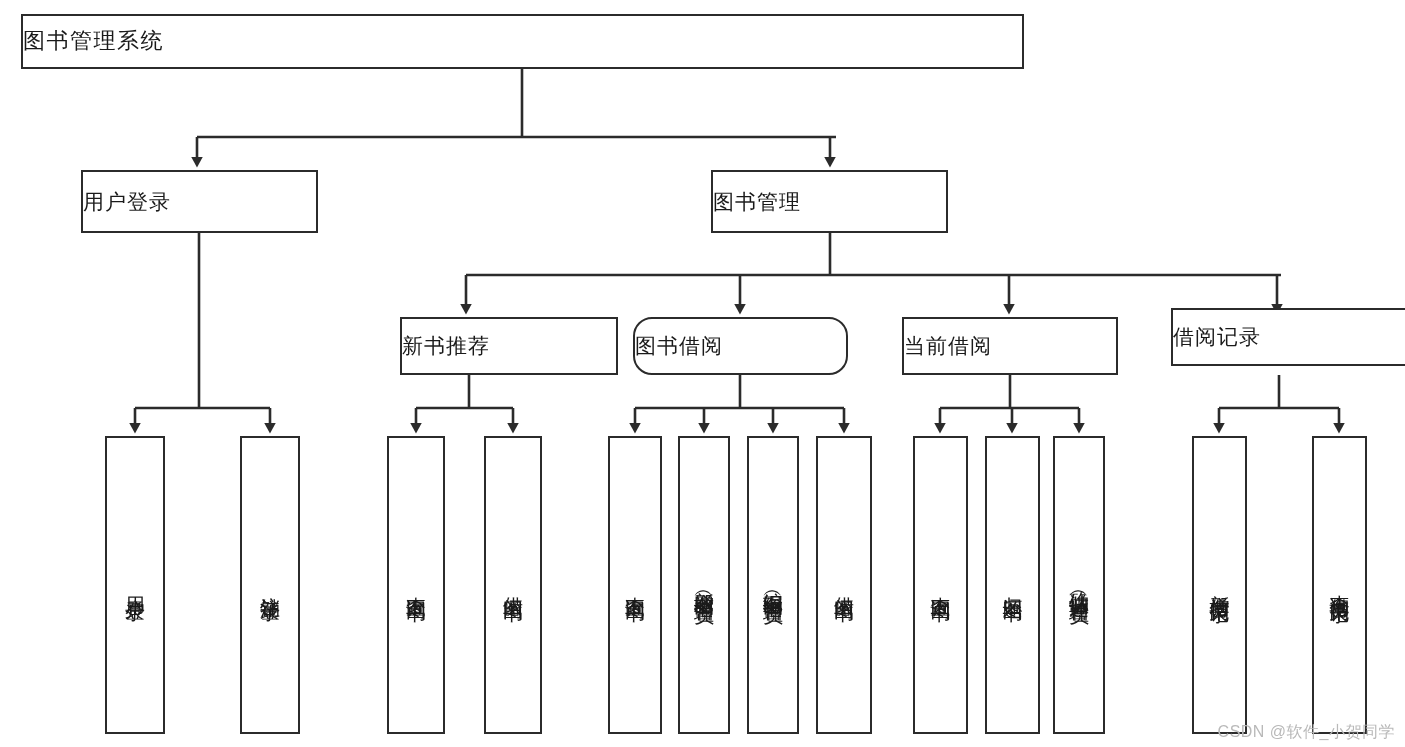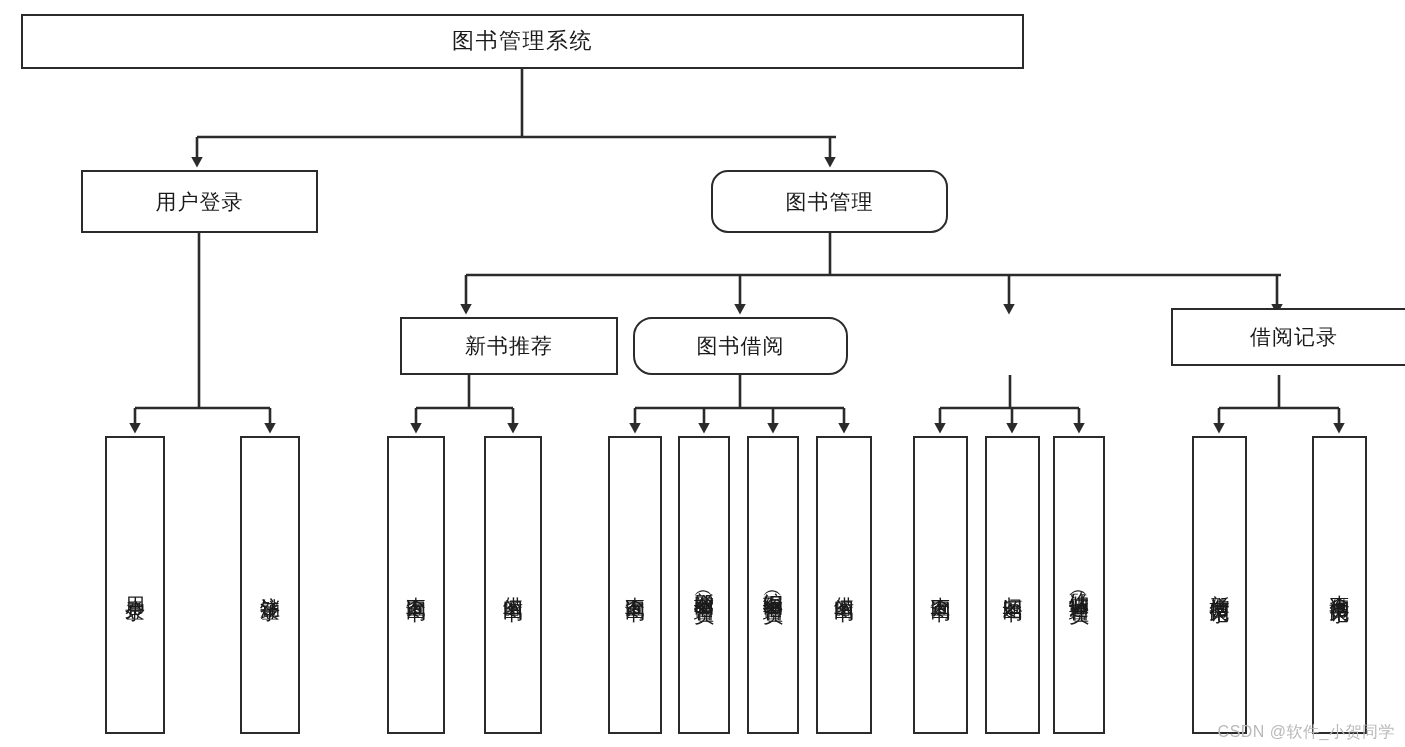--- a/index.html
+++ b/index.html
@@ -25,21 +25,21 @@
     height: 747px;
     pointer-events: none;
   }
   .node {
     position: absolute;
     box-sizing: border-box;
     border: 2.5px solid #2b2b2b;
     background: #ffffff;
     display: flex;
     align-items: center;
-    justify-content: center;
+    justify-content: flex-start;
     color: #1a1a1a;
   }
   .node.horiz {
     font-size: 21px;
     letter-spacing: 1px;
     line-height: 1.2;
   }
   .node.root {
     font-size: 22px;
     letter-spacing: 1.5px;
@@ -126,29 +126,32 @@
     </g>
   </svg>
 
   <div class="node root horiz" style="left: 21px; top: 14px; width: 1003px; height: 55px;">
     <span>图书管理系统</span>
   </div>
 
   <div class="node horiz" style="left: 81px; top: 170px; width: 237px; height: 63px;">
     <span>用户登录</span>
   </div>
-  <div class="node horiz" style="left: 711px; top: 170px; width: 237px; height: 63px; border-radius: 17px;">
+  <div class="node horiz" style="left: 711px; top: 170px; width: 237px; height: 63px;">
     <span>图书管理</span>
   </div>
 
   <div class="node horiz" style="left: 360px; top: 317px; width: 218px; height: 58px; margin-left: 40px;">
     <span>新书推荐</span>
   </div>
   <div class="node horiz" style="left: 633px; top: 317px; width: 215px; height: 58px; border-radius: 19px;">
     <span>图书借阅</span>
+  </div>
+  <div class="node horiz" style="left: 902px; top: 317px; width: 216px; height: 58px;">
+    <span>当前借阅</span>
   </div>
   <div class="node horiz" style="left: 1171px; top: 308px; width: 246px; height: 58px;">
     <span>借阅记录</span>
   </div>
 
   <div class="node leaf" style="left: 105px; top: 436px; width: 60px; height: 298px;">
     <span class="vtext">用户登录</span>
   </div>
   <div class="node leaf" style="left: 240px; top: 436px; width: 60px; height: 298px;">
     <span class="vtext">注销登录</span>

